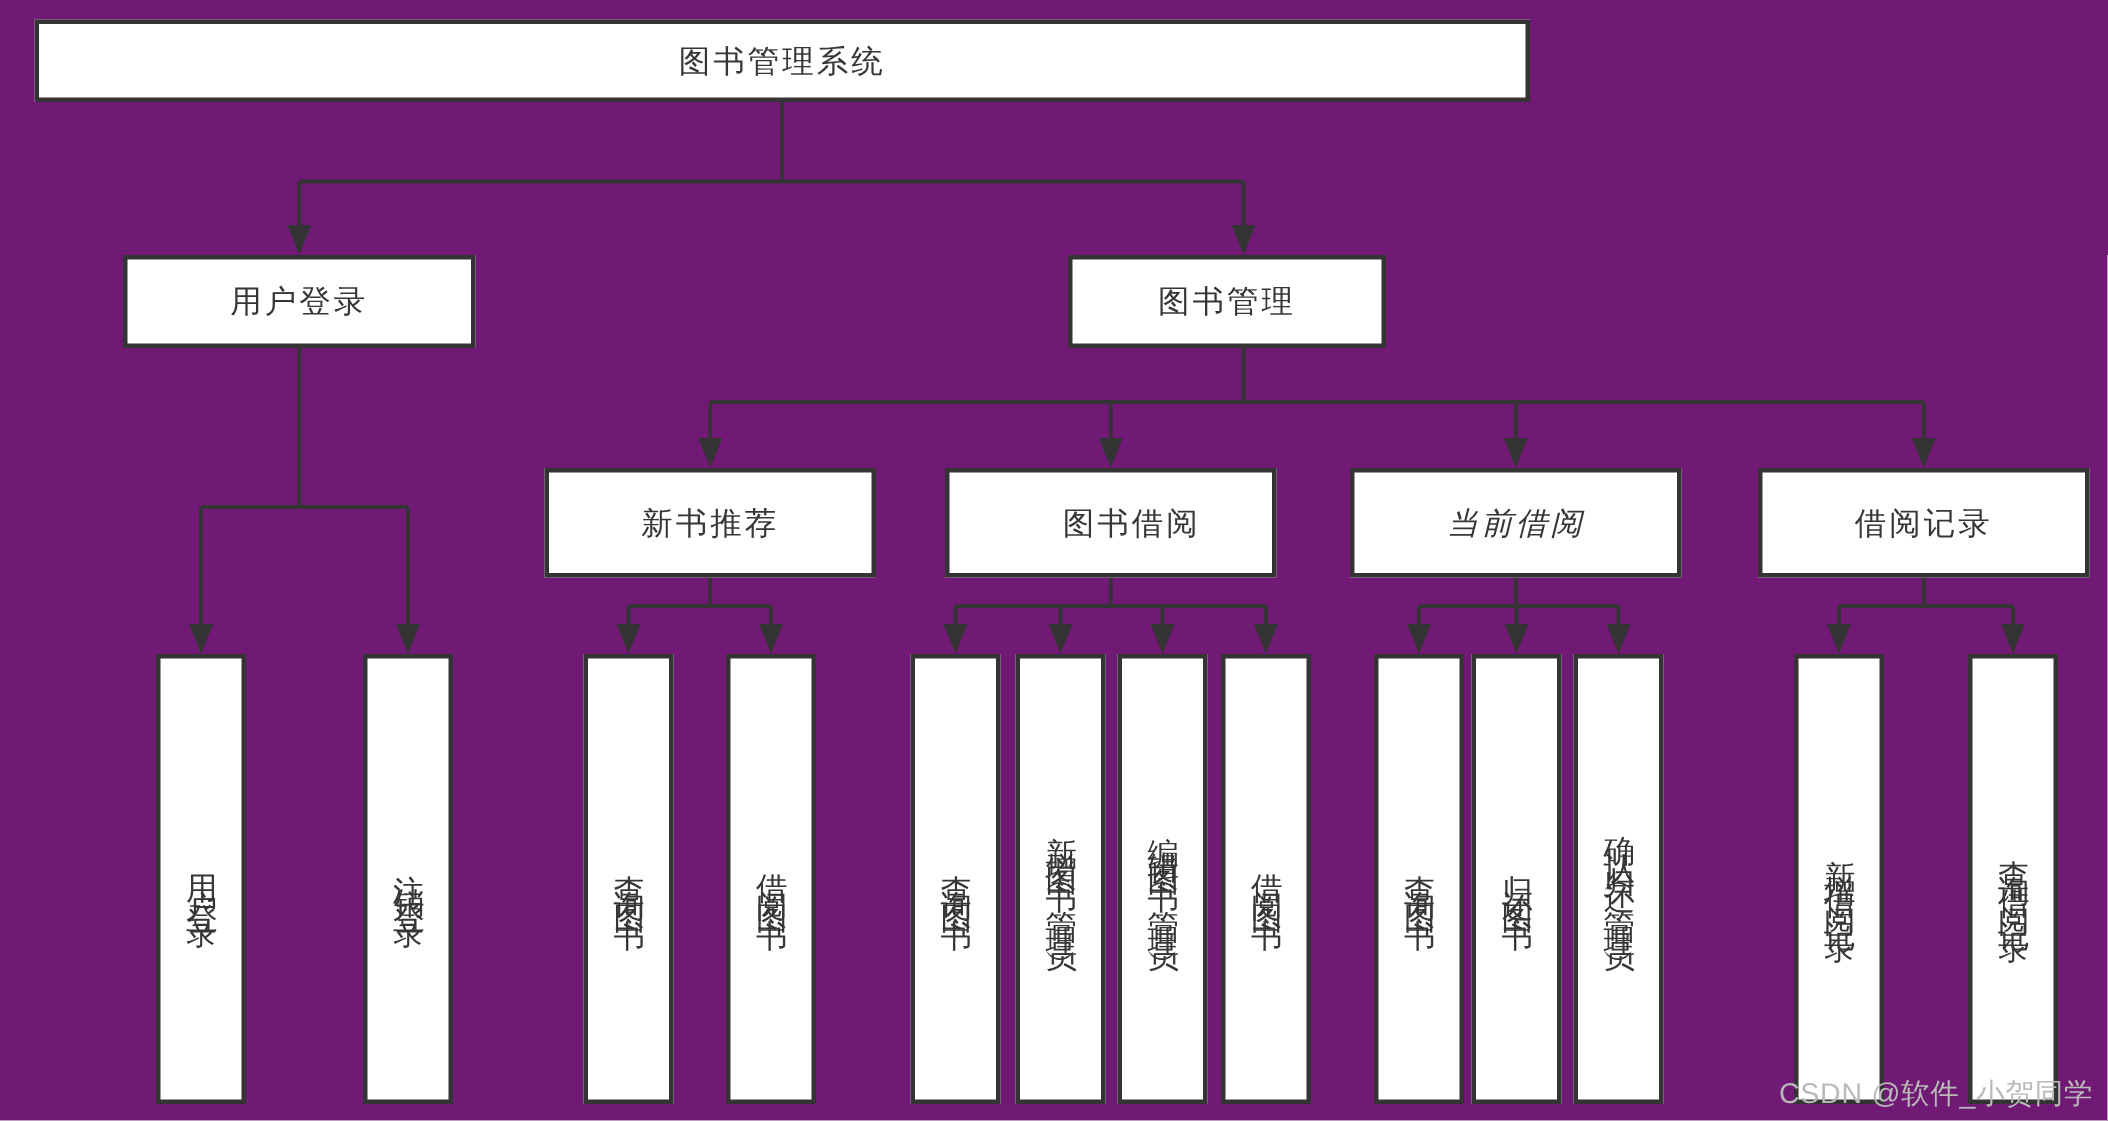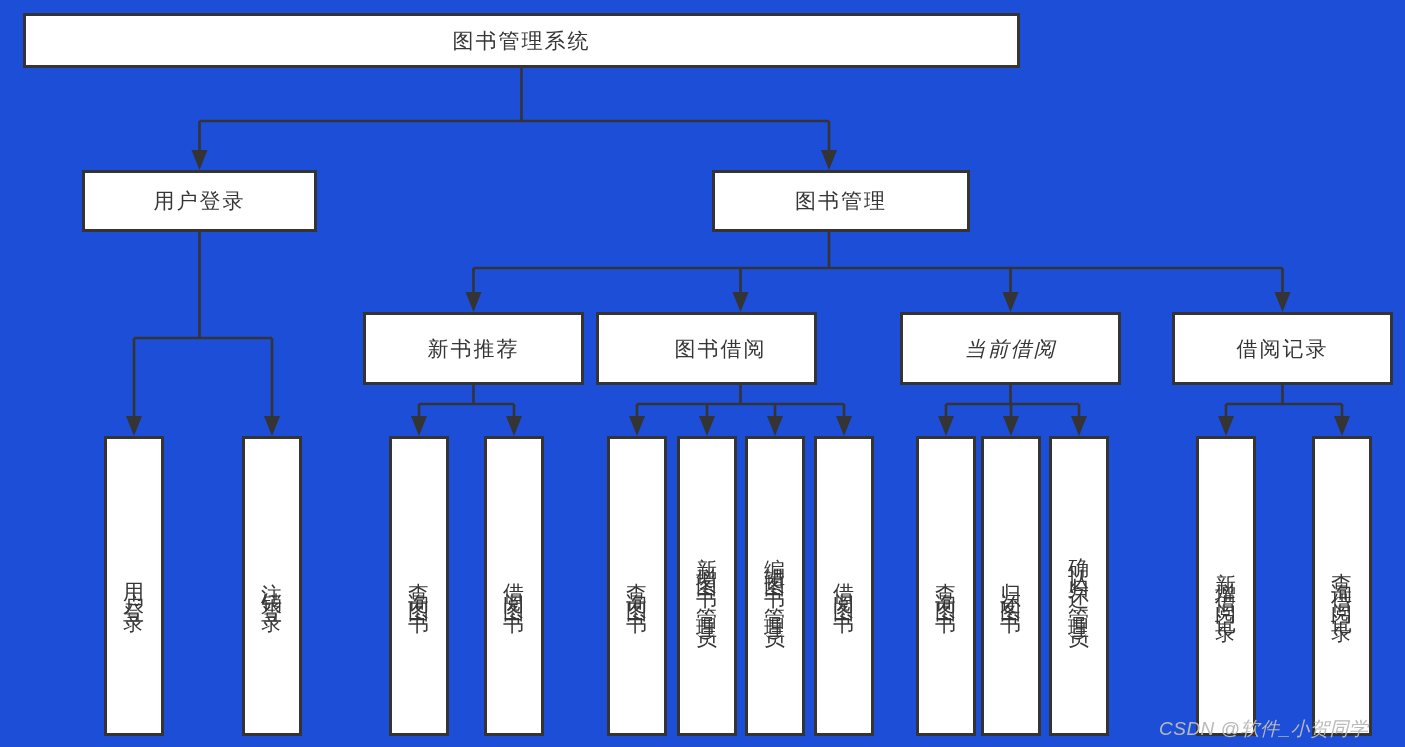--- a/index.html
+++ b/index.html
@@ -4,21 +4,21 @@
 <style>
   html, body {
     margin: 0;
     padding: 0;
     background: #ffffff;
   }
   #canvas {
     position: relative;
     width: 1405px;
     height: 747px;
-    background: #1d4ed8;
+    background: #701a75;
     font-family: "Liberation Sans", "DejaVu Sans", sans-serif;
     overflow: hidden;
   }
   #wires {
     position: absolute;
     left: 0;
     top: 0;
     width: 1405px;
     height: 747px;
   }
@@ -43,24 +43,24 @@
   }
   .hbox {
     font-size: 21px;
     letter-spacing: 2px;
     white-space: nowrap;
   }
   .root {
     left: 23px; top: 13px; width: 997px; height: 55px;
   }
   .lvl1-a { left: 82px;  top: 170px; width: 235px; height: 62px; }
-  .lvl1-b { left: 712px; top: 170px; width: 258px; height: 62px; }
+  .lvl1-b { left: 712px; top: 170px; width: 212px; height: 62px; }
   .lvl2 { top: 312px; height: 73px; width: 221px; }
   .l2-0 { left: 363px; }
-  .l2-1 { left: 596px; padding-left: 28px; }
+  .l2-1 { left: 630px; padding-left: 28px; }
   .l2-2 { left: 900px; font-style: italic; }
   .l2-3 { left: 1172px; }
   .tbox {
     top: 436px;
     height: 300px;
     width: 60px;
   }
   .t0  { left: 104px; }
   .t1  { left: 242px; }
   .t2  { left: 389px; }
@@ -78,28 +78,27 @@
     writing-mode: vertical-rl;
     text-orientation: mixed;
     font-size: 21px;
     letter-spacing: 10px;
     line-height: 1;
     white-space: nowrap;
     color: #363636;
   }
   .watermark {
     position: absolute;
-    left: 1159px;
+    left: 1186px;
     top: 716px;
     font-size: 19px;
     letter-spacing: 0.5px;
     color: #b9b9b9;
     white-space: nowrap;
     z-index: 5;
-    font-style: italic;
   }
 </style>
 </head>
 <body>
 
 <div id="canvas">
 
   <svg id="wires" viewBox="0 0 1405 747" xmlns="http://www.w3.org/2000/svg">
     <g>
       <path d="M521.5 68 V121 M199.5 121 H829 M199.5 121 V152 M829 121 V152"></path>

